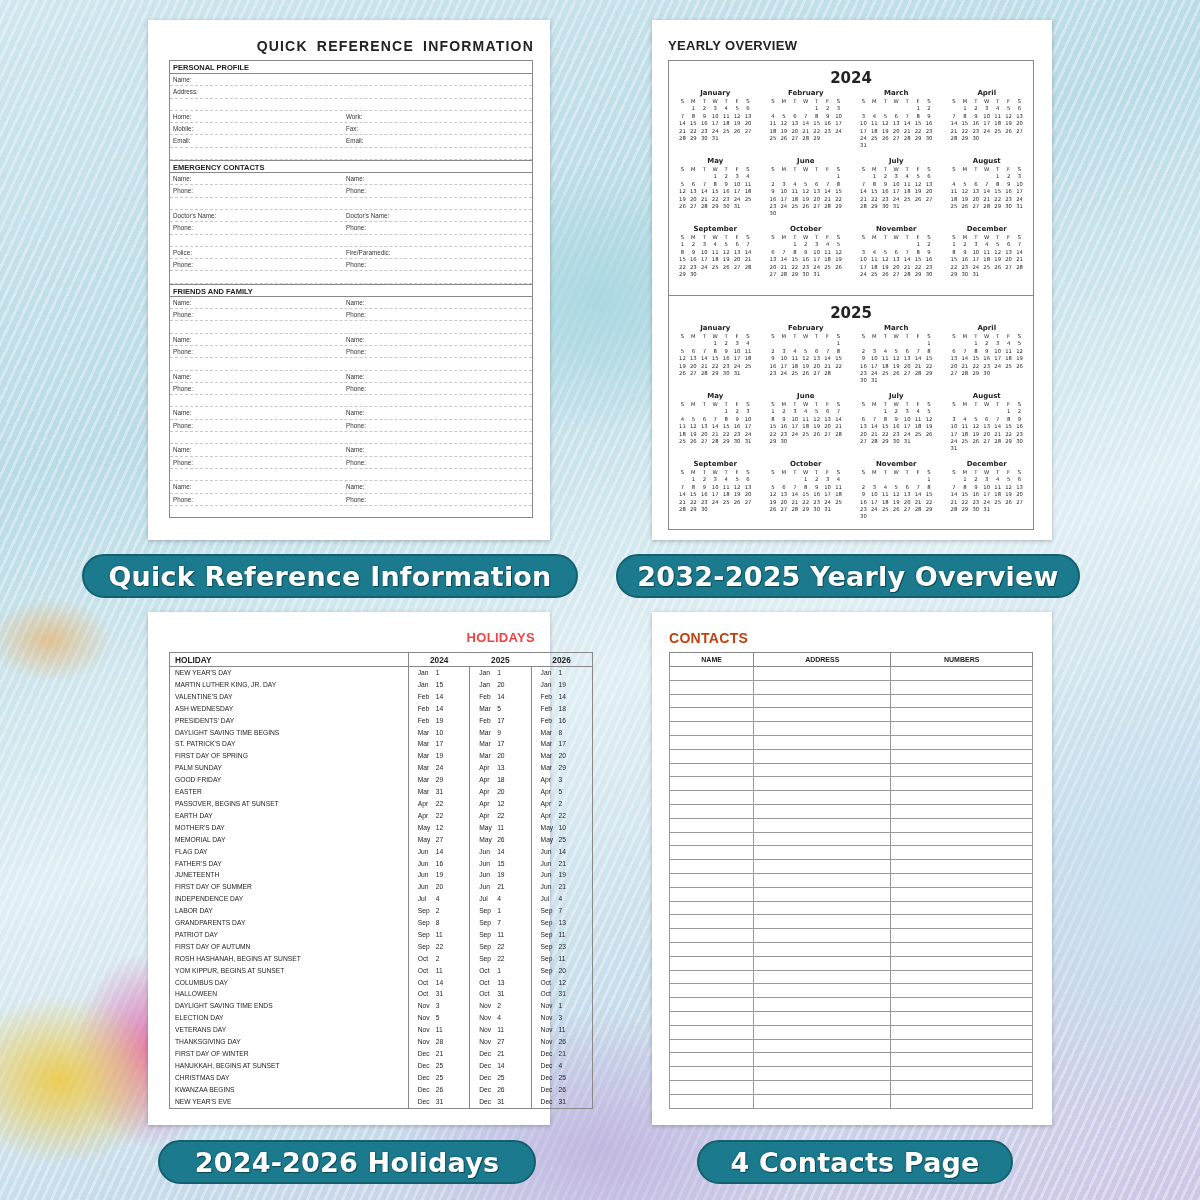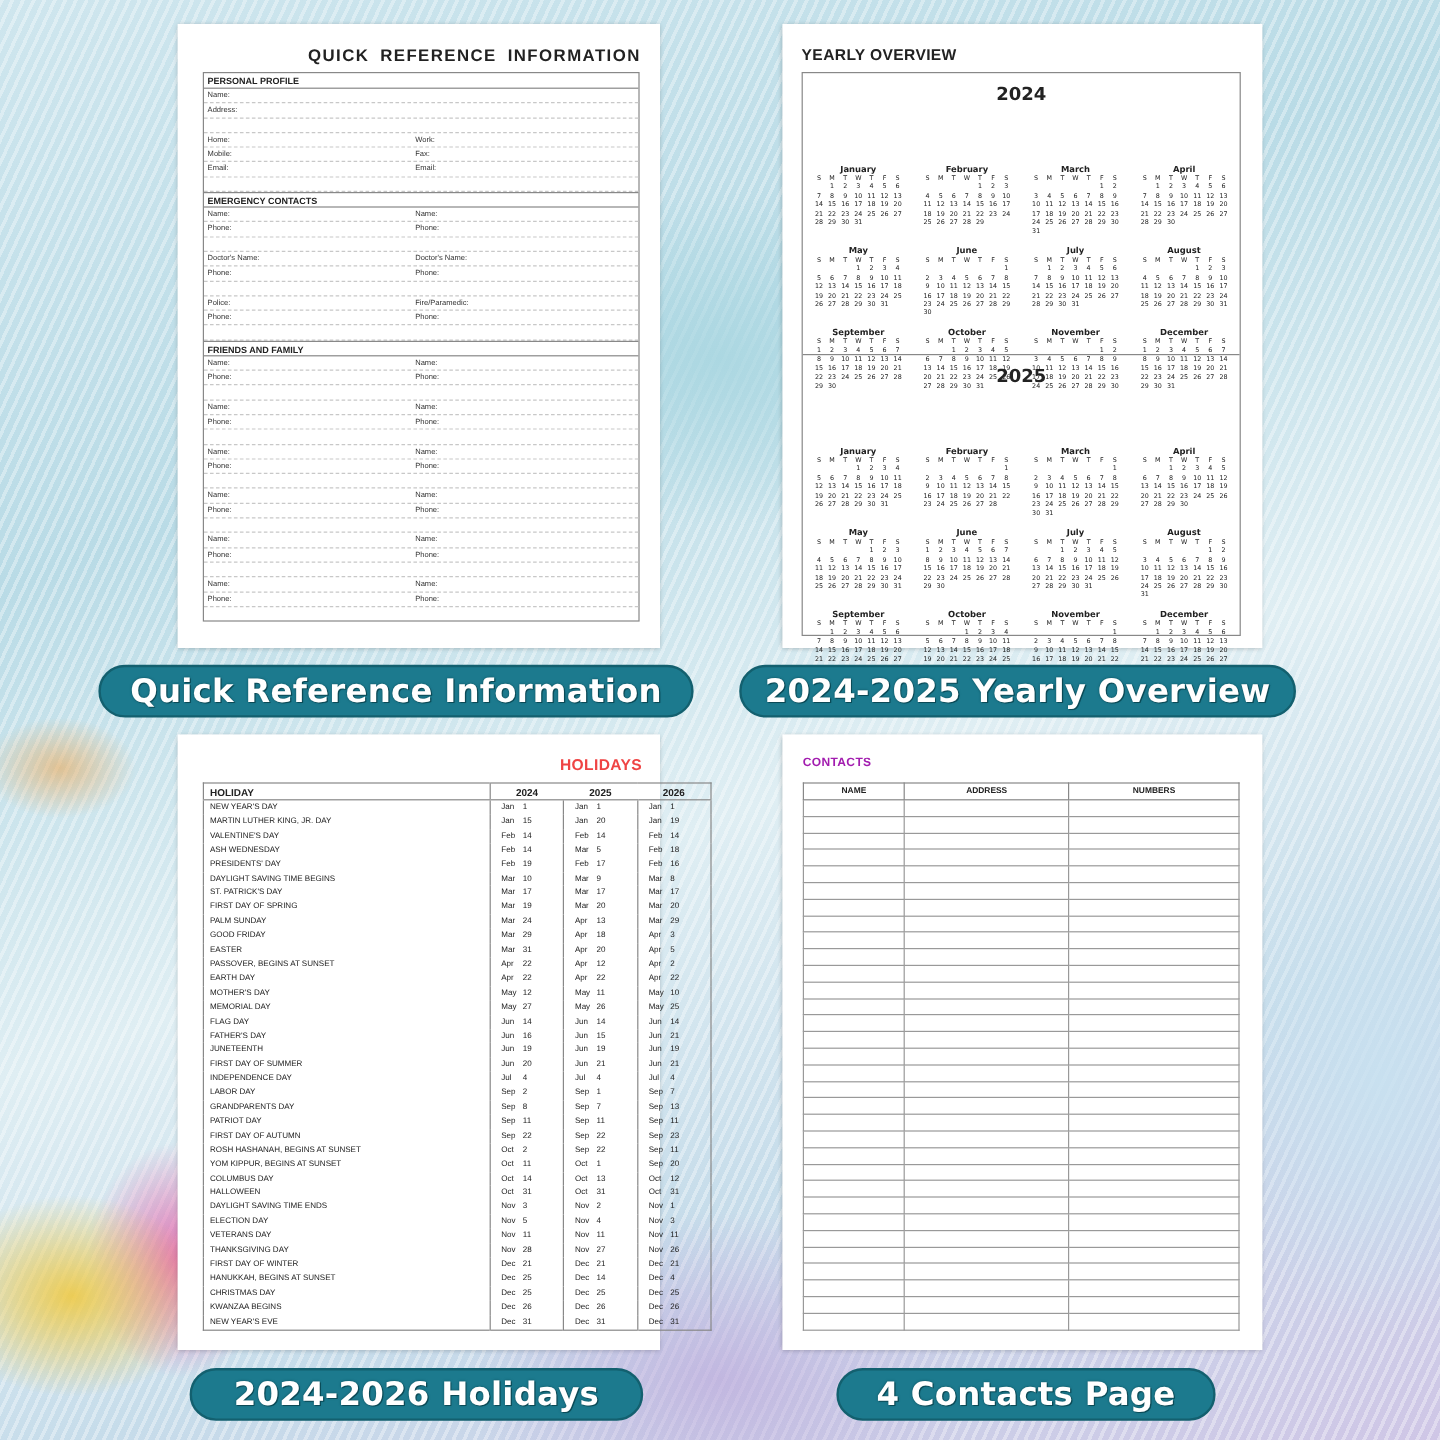--- a/index.html
+++ b/index.html
@@ -69,21 +69,21 @@
   #yearly .box {
     position: absolute; left: 16px; top: 40px; width: 366px; height: 470px;
     border: 1px solid #888;
   }
   .yblock { height: 234px; position: relative; }
   .yblock + .yblock { border-top: 1px solid #888; }
   .year-num {
     text-align: center; font-size: 15px; font-weight: bold; color: #222;
     padding-top: 8px; height: 28px; font-family: "DejaVu Sans", sans-serif;
   }
-  .mgrid { display: grid; grid-template-columns: repeat(4, 1fr); padding: 0 8px; column-gap: 14px; row-gap: 2px; margin-top: 48px; }
+  .mgrid { display: grid; grid-template-columns: repeat(4, 1fr); padding: 0 8px; column-gap: 14px; row-gap: 2px; }
   .month { height: 66px; }
   .mname { text-align: center; font-size: 7px; font-weight: bold; color: #222; height: 9px; line-height: 9px; font-family: "DejaVu Sans", sans-serif; }
   .days { display: grid; grid-template-columns: repeat(7, 1fr); font-size: 5.3px; color: #222; font-family: "DejaVu Sans", sans-serif; }
   .days span { height: 7.4px; line-height: 7.4px; text-align: center; }
 
   
   #holidays { left: 148px; top: 612px; width: 402px; height: 513px; }
   #holidays .title {
     position: absolute; right: 15px; top: 18px;
     font-size: 13px; font-weight: bold; color: #ef4444; letter-spacing: 0.3px;
@@ -103,21 +103,21 @@
   #holidays td.dt { width: 53px; padding-left: 9px; }
   #holidays td.dt + td.dt { border-left: 1px solid #888; }
   #holidays th.yr { border-left: 1px solid #888; width: 53px; }
   #holidays th.yr + th.yr { border-left: none; }
   #holidays td .mon { display: inline-block; width: 18px; }
 
   
   #contacts { left: 652px; top: 612px; width: 400px; height: 513px; }
   #contacts .title {
     position: absolute; left: 17px; top: 18px;
-    font-size: 10px; font-weight: bold; color: #a21caf; letter-spacing: 0.3px;
+    font-size: 14px; font-weight: bold; color: #c2410c; letter-spacing: 0.3px;
   }
   #contacts table {
     position: absolute; left: 17px; top: 40px; width: 364px;
     border-collapse: collapse; border: 1px solid #888;
   }
   #contacts th {
     font-size: 7px; font-weight: bold; color: #222; height: 14px;
     border: 1px solid #888; text-align: center;
   }
   #contacts td { height: 13.8px; border: 1px solid #999; }
@@ -1365,21 +1365,21 @@
               <span>28</span>
               <span>29</span>
               <span>30</span>
               <span>31</span>
             </div>
           </div>
         </div>
       </div>
     </div>
 </div>
-<div class="banner" style="left:616px; top:554px; width:464px;">2024-2025 Yearly Overview</div>
+<div class="banner" style="left:616px; top:554px; width:464px;">2032-2025 Yearly Overview</div>
 
 <div class="page" id="holidays">
   <div class="title">HOLIDAYS</div>
   <table>
     <thead>
       <tr>
         <th class="hname">HOLIDAY</th>
         <th class="yr">2024</th>
         <th class="yr">2025</th>
         <th class="yr">2026</th>

